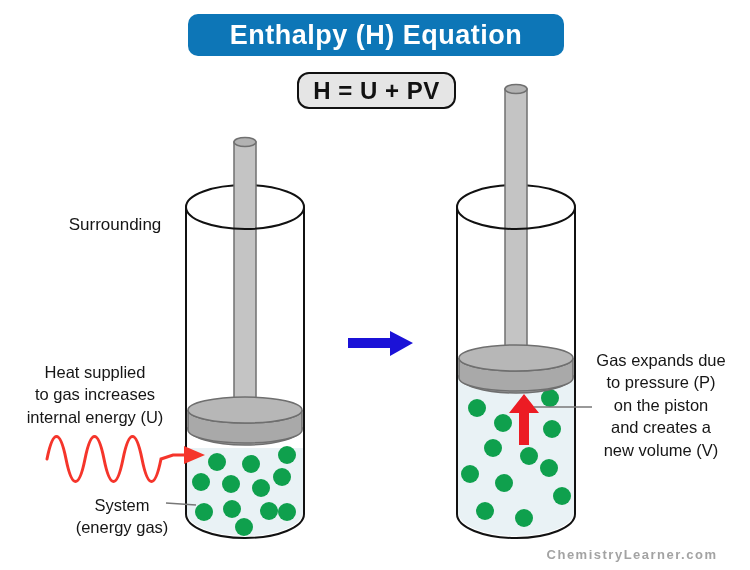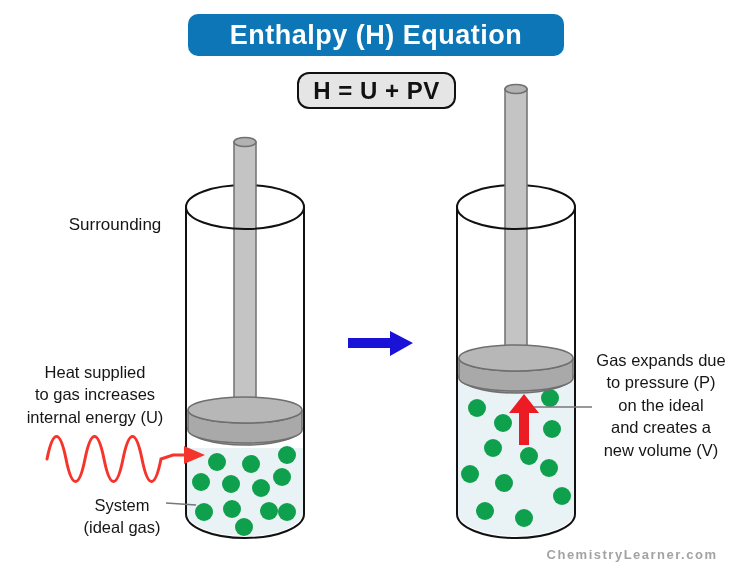--- a/index.html
+++ b/index.html
@@ -135,22 +135,22 @@
     <span>H = U + PV</span>
   </div>
 
   <div class="lbl" style="left:35px;top:214px;width:160px;font-size:17px;">Surrounding</div>
 
   <div class="lbl" style="left:10px;top:361px;width:170px;">Heat supplied
 to gas increases
 internal energy (U)</div>
 
   <div class="lbl" style="left:42px;top:494px;width:160px;">System
-(ideal gas)</div>
+(energy gas)</div>
 
   <div class="lbl" style="left:580px;top:349px;width:162px;">Gas expands due
 to pressure (P)
-on the ideal
+on the piston
 and creates a
 new volume (V)</div>
 
   <div id="watermark">ChemistryLearner.com</div>
 </div>
 
 </body></html>

